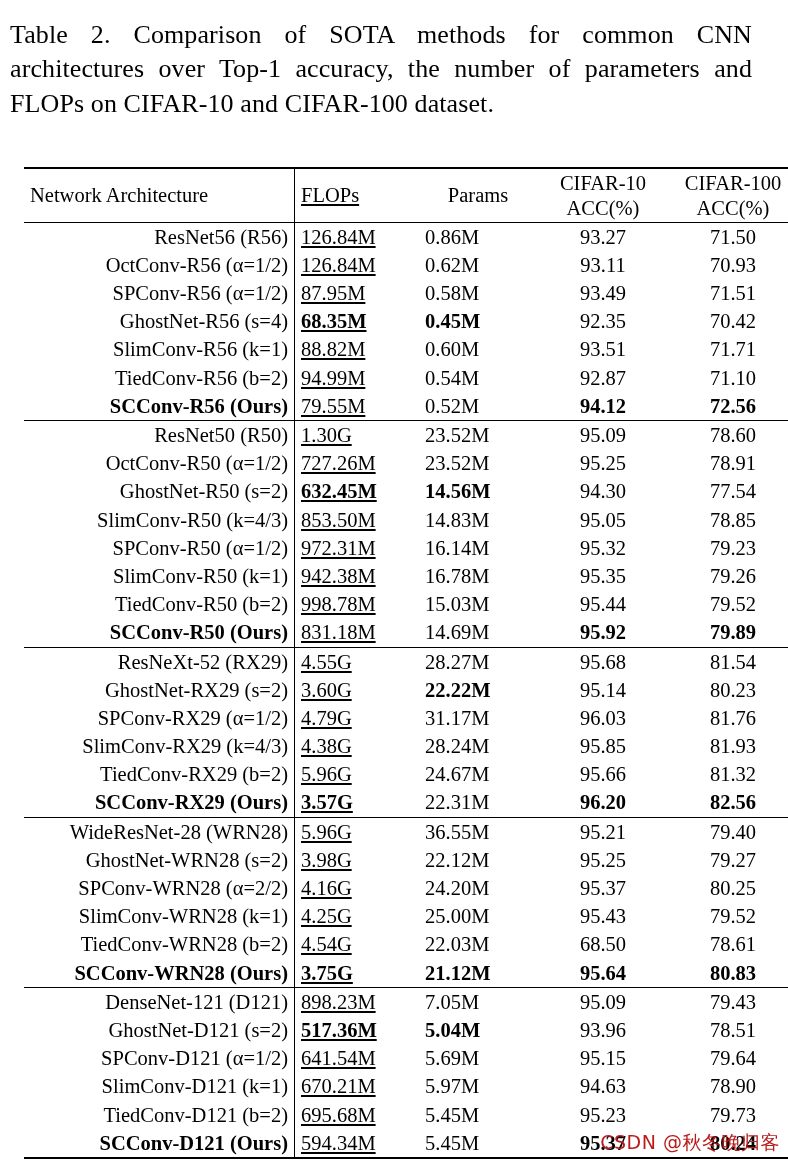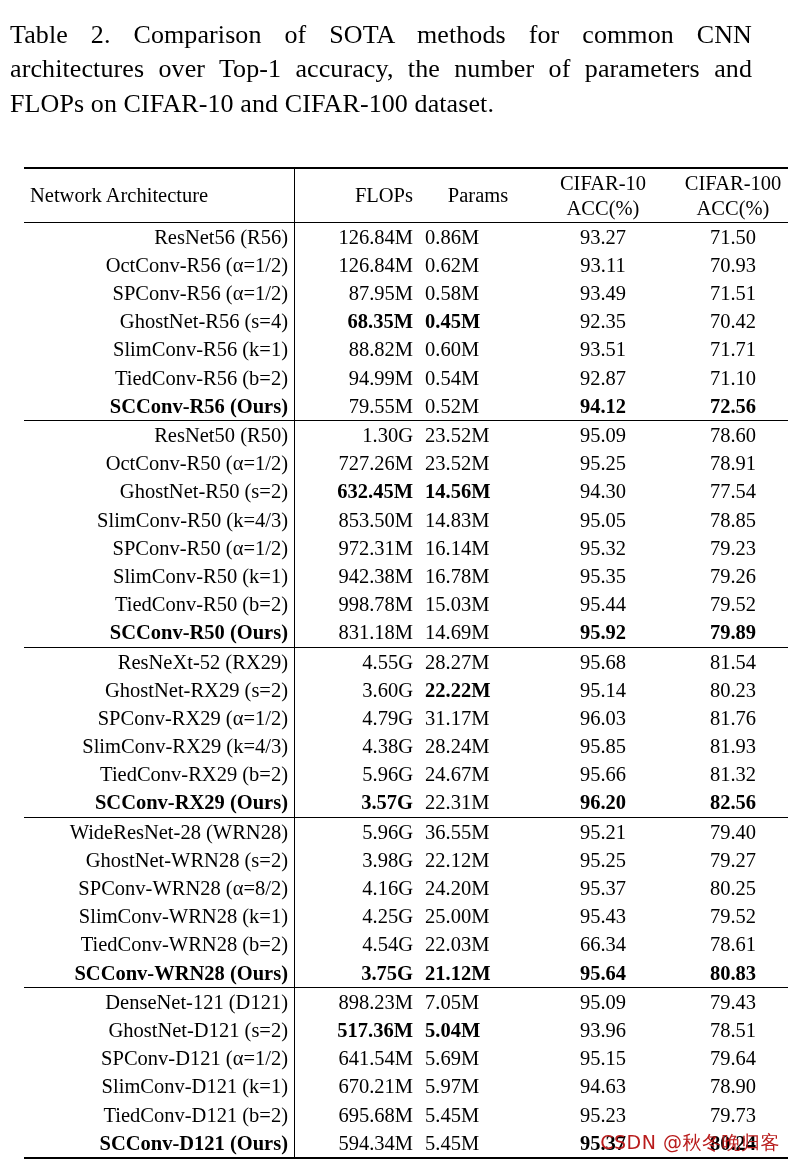--- a/index.html
+++ b/index.html
@@ -43,21 +43,21 @@
     overflow: hidden;
   }
   thead th {
     border-bottom: 1.6px solid #000;
     font-weight: normal;
     padding-top: 7px;
     padding-bottom: 7px;
   }
   .col-name  { width: 258px; text-align: right; padding-left: 12px; border-right: 1.4px solid #000; }
   th.col-name { text-align: left; }
-  .col-flops { width: 112px; text-align: right; }
+  .col-flops { width: 112px; text-align: left; text-decoration: underline; }
   .col-params{ width: 106px; }
   .col-c10   { width: 120px; text-align: center; }
   .col-c100  { width: 116px; text-align: center; }
   tr.group-start td { border-top: 1.6px solid #000; }
   td.b { font-weight: bold; }
   .watermark {
     position: absolute;
     right: 8px;
     bottom: 8px;
     font-family: "DejaVu Sans", "Liberation Sans", sans-serif;
@@ -245,38 +245,38 @@
           <td class="col-c100">79.40</td>
         </tr>
         <tr>
           <td class="col-name">GhostNet-WRN28 (s=2)</td>
           <td class="col-flops">3.98G</td>
           <td class="col-params">22.12M</td>
           <td class="col-c10">95.25</td>
           <td class="col-c100">79.27</td>
         </tr>
         <tr>
-          <td class="col-name">SPConv-WRN28 (α=8/2)</td>
+          <td class="col-name">SPConv-WRN28 (α=2/2)</td>
           <td class="col-flops">4.16G</td>
           <td class="col-params">24.20M</td>
           <td class="col-c10">95.37</td>
           <td class="col-c100">80.25</td>
         </tr>
         <tr>
           <td class="col-name">SlimConv-WRN28 (k=1)</td>
           <td class="col-flops">4.25G</td>
           <td class="col-params">25.00M</td>
           <td class="col-c10">95.43</td>
           <td class="col-c100">79.52</td>
         </tr>
         <tr>
           <td class="col-name">TiedConv-WRN28 (b=2)</td>
           <td class="col-flops">4.54G</td>
           <td class="col-params">22.03M</td>
-          <td class="col-c10">66.34</td>
+          <td class="col-c10">68.50</td>
           <td class="col-c100">78.61</td>
         </tr>
         <tr>
           <td class="col-name b">SCConv-WRN28 (Ours)</td>
           <td class="col-flops b">3.75G</td>
           <td class="col-params b">21.12M</td>
           <td class="col-c10 b">95.64</td>
           <td class="col-c100 b">80.83</td>
         </tr>
         <tr class="group-start">

